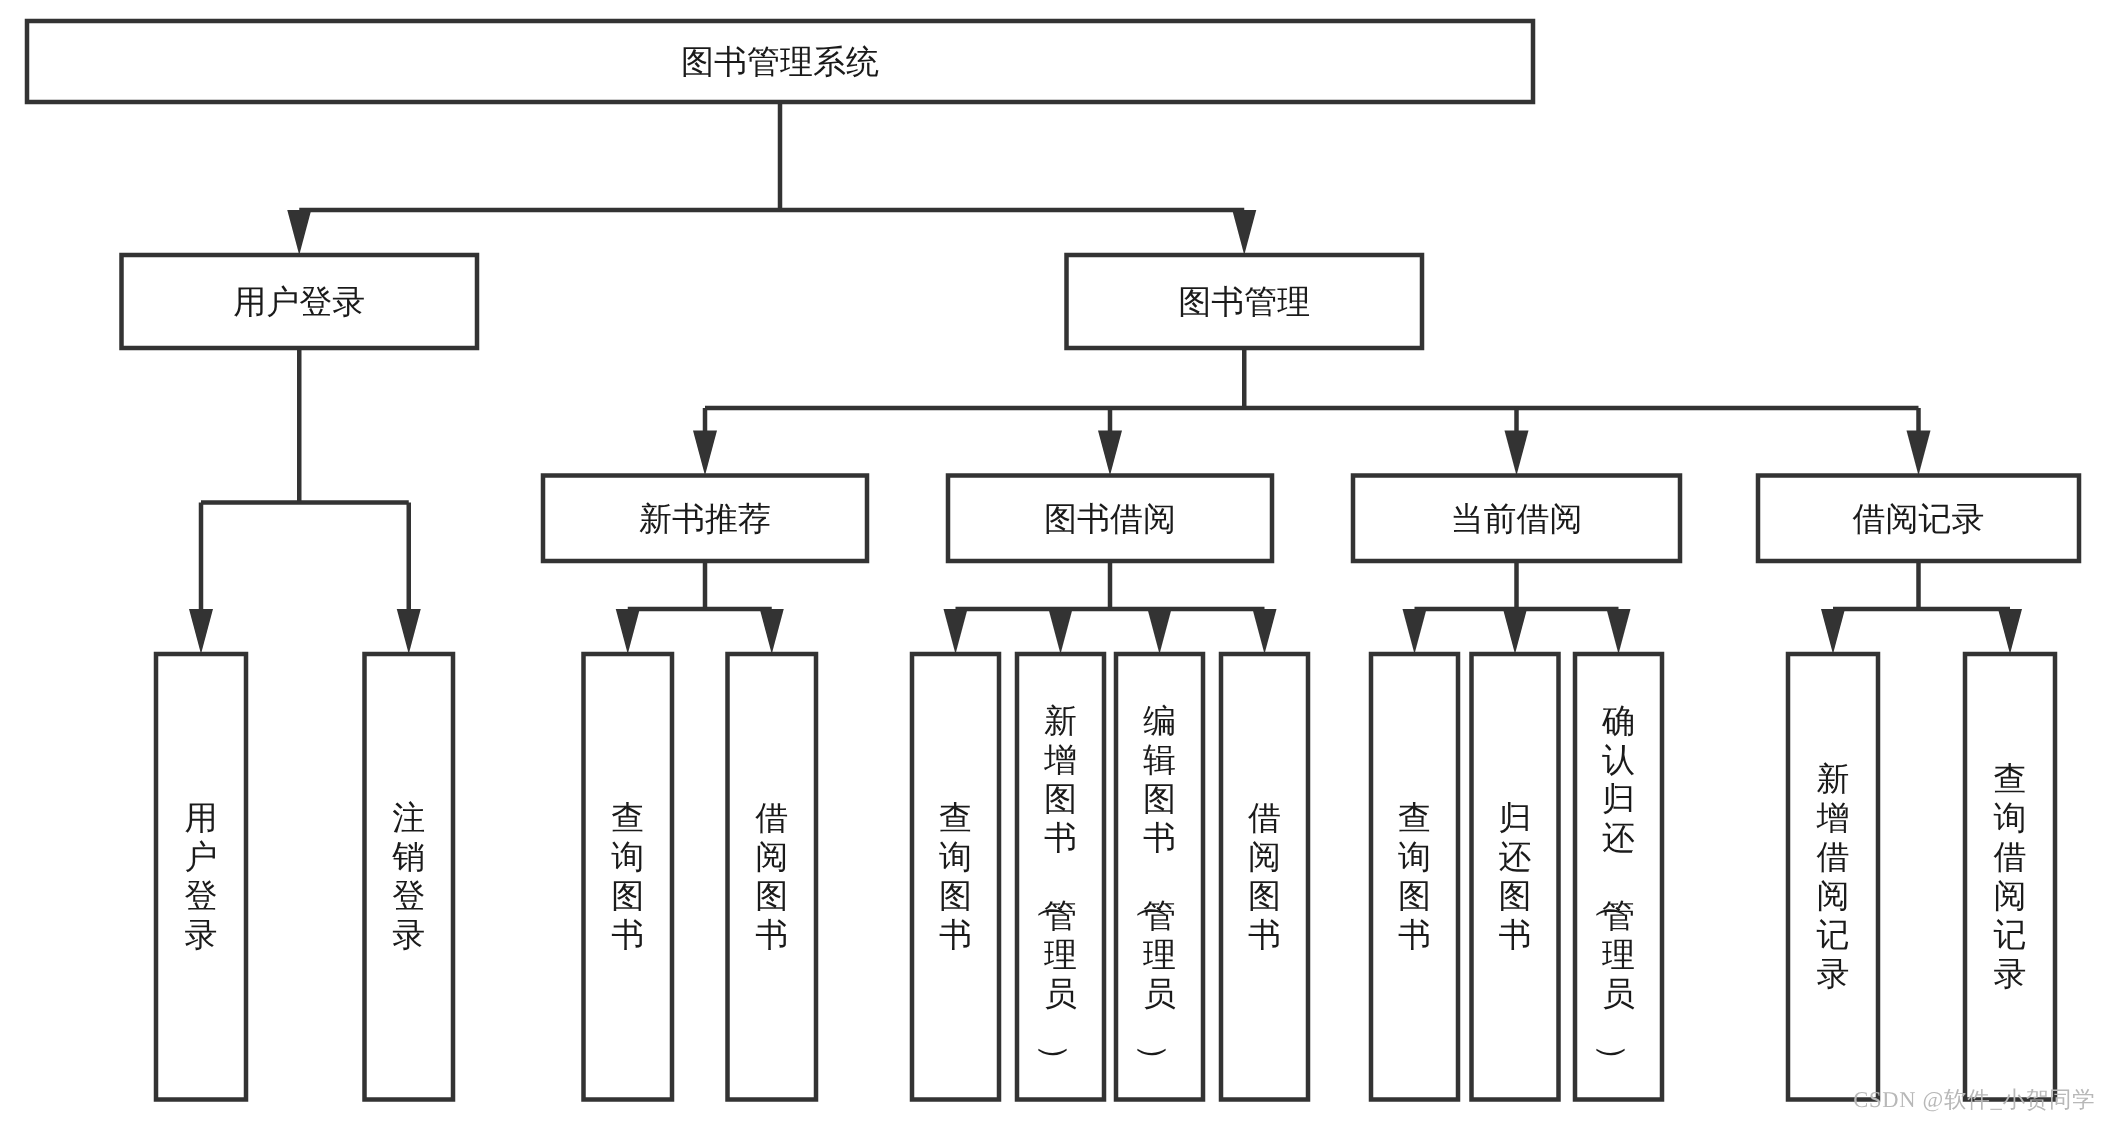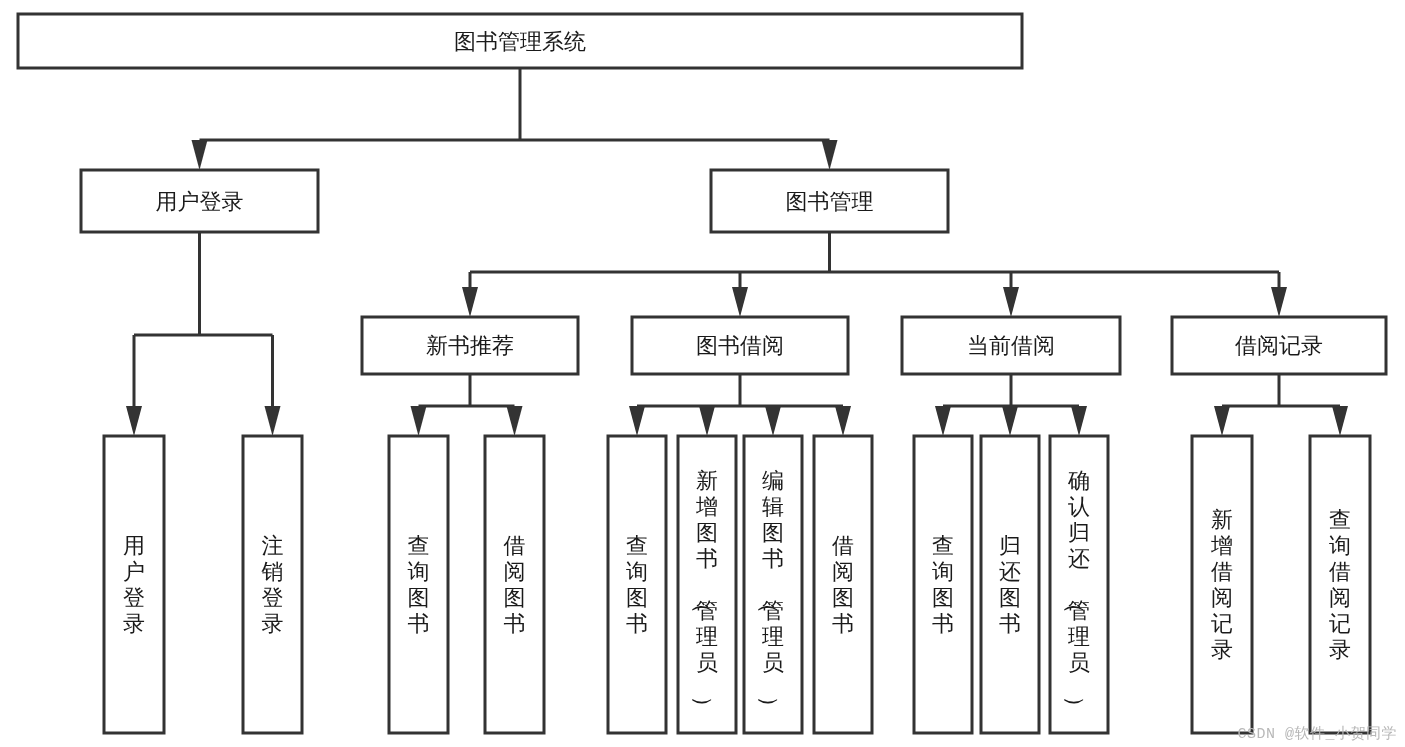--- a/index.html
+++ b/index.html
@@ -13,21 +13,21 @@
   .arrow-head{fill:#333333;stroke:none;}
   .node-label{
     font-family:"Liberation Sans","DejaVu Sans",sans-serif;
     fill:#1a1a1a;text-anchor:middle;
   }
   .label-h{font-size:22px;dominant-baseline:central;}
   .label-v{font-size:22px;}
   .watermark{
     position:absolute;right:8px;bottom:4px;
     font-size:15px;color:#b8b8b8;white-space:nowrap;
-    font-family:Liberation Mono, monospace;
+    font-family:Liberation Serif, serif;
     letter-spacing:.5px;
   }
 </style>
 </head>
 <body>
 
 <svg id="diagram" viewBox="0 0 1405 747">
   <g id="edge-layer">
       <g>
         <line x1="520" y1="68" x2="520" y2="140" class="link"></line>

